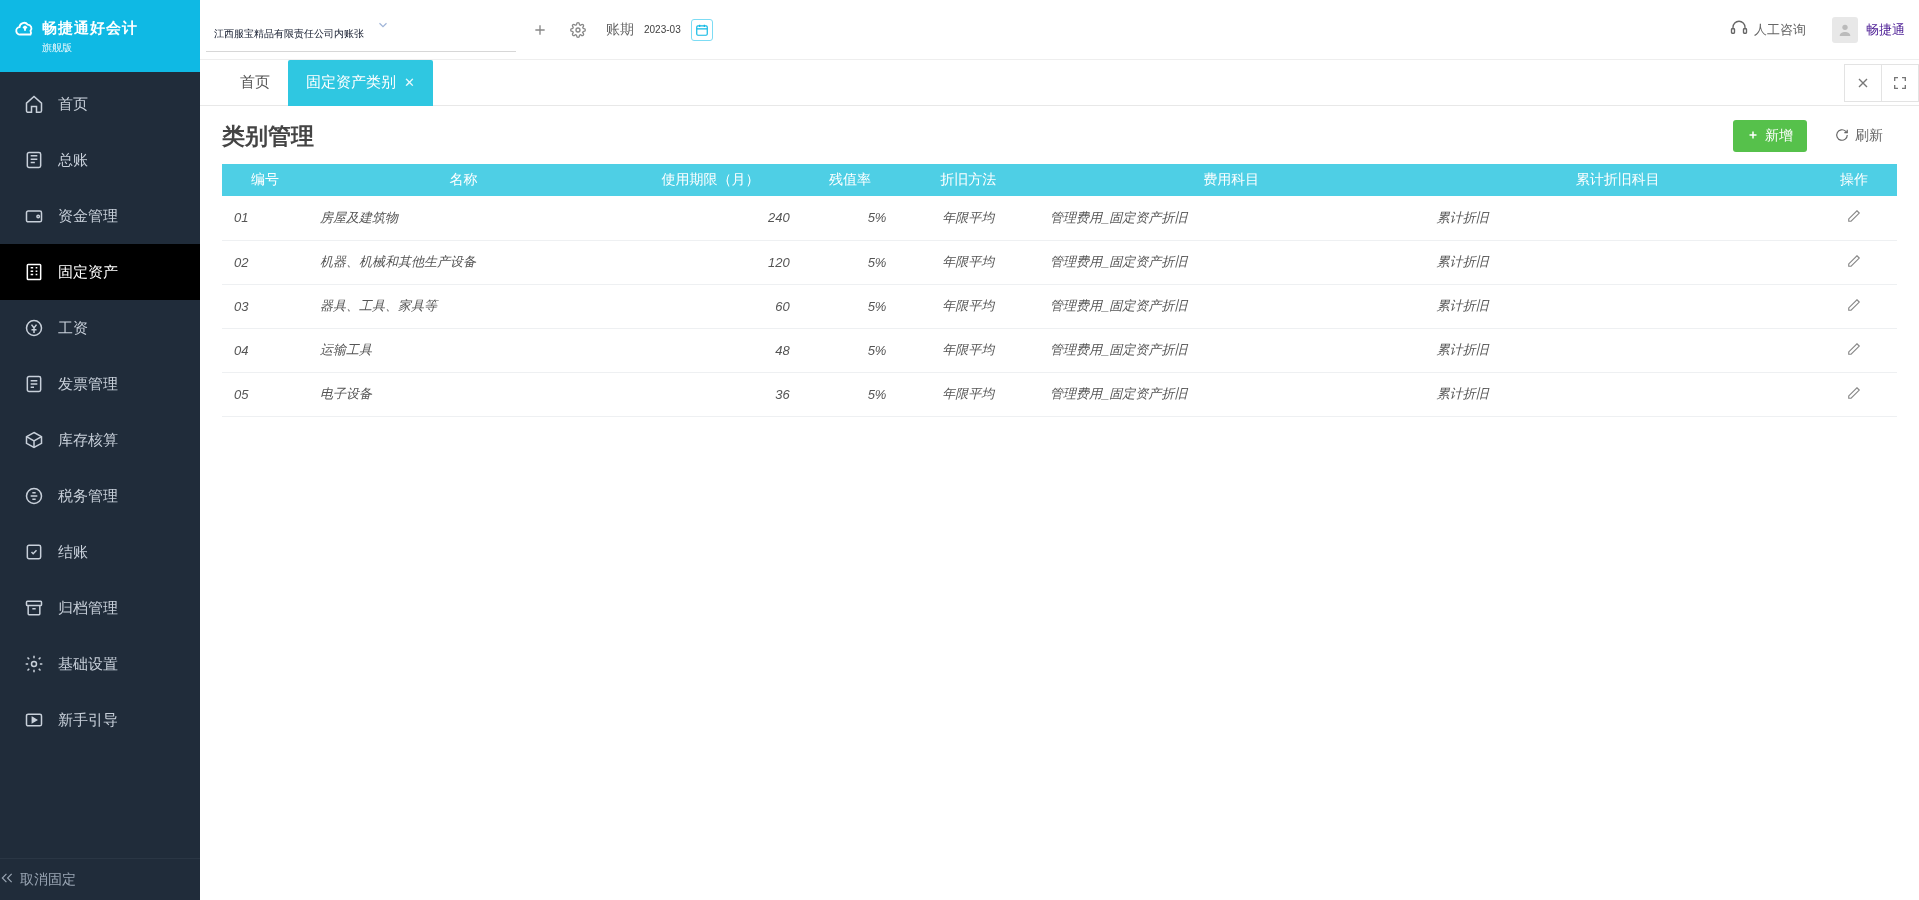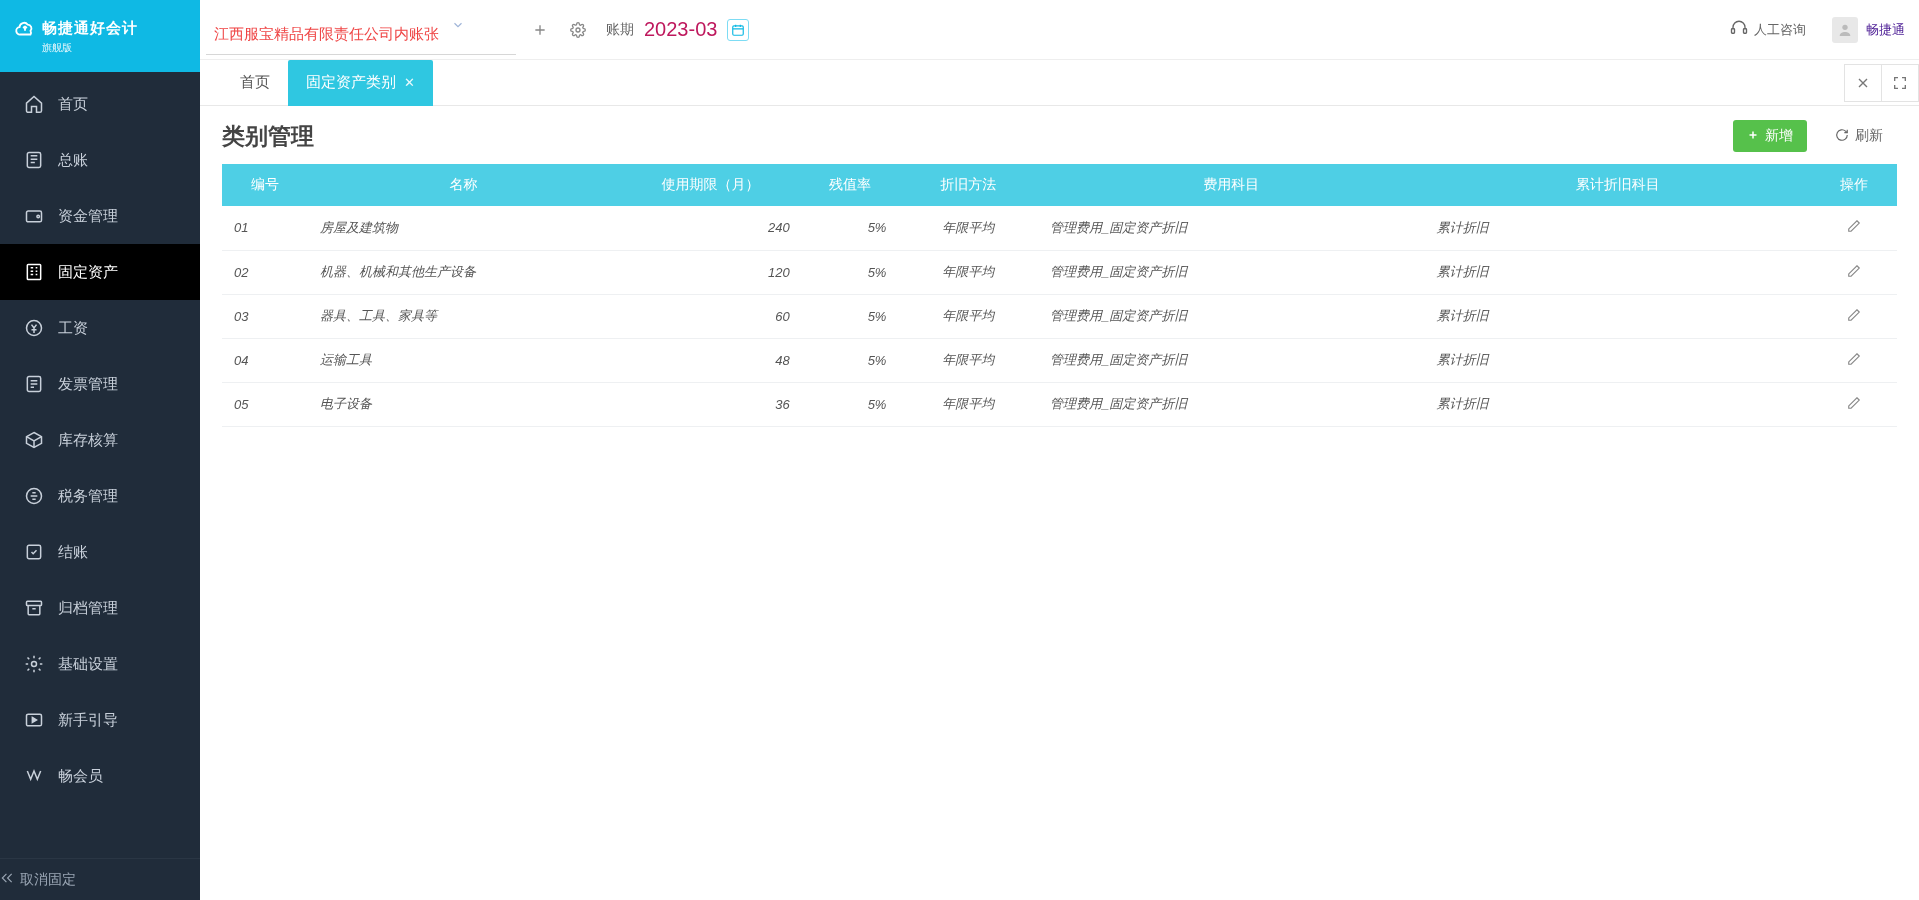--- a/index.html
+++ b/index.html
@@ -20,25 +20,25 @@
 .nav-icon { width: 20px; height: 20px; display: flex; align-items: center; justify-content: center; flex-shrink: 0; }
 .nav-icon svg { width: 20px; height: 20px; }
 .sidebar-footer { height: 42px; display: flex; align-items: center; gap: 6px; color: #9aa6b4; font-size: 14px; cursor: pointer; border-top: 1px solid #2a3644; }
 
 
 .main { flex: 1; display: flex; flex-direction: column; min-width: 0; }
 
 
 .topbar { height: 60px; display: flex; align-items: center; padding: 0 14px 0 6px; border-bottom: 1px solid #eee; gap: 10px; }
 .company-select { display: flex; align-items: center; gap: 12px; padding: 4px 8px 10px 8px; border-bottom: 1px solid #d7d7d7; min-width: 310px; cursor: pointer; }
-.company-name { font-size: 15px; color: #ef4444; margin-top: 16px; }
+.company-name { font-size: 10px; color: #0f172a; margin-top: 16px; }
 .chev { color: #9fb4d8; }
 .icon-btn { width: 28px; height: 28px; display: flex; align-items: center; justify-content: center; color: #888; cursor: pointer; border-radius: 4px; }
 .period-label { color: #666; font-size: 14px; margin-left: 4px; }
-.period-value { color: #be185d; font-size: 20px; }
+.period-value { color: #404040; font-size: 10px; }
 .cal-btn { color: #0fb9e4; border: 1px solid #7ddcf4; border-radius: 3px; width: 22px; height: 22px; display: flex; align-items: center; justify-content: center; cursor: pointer; }
 .topbar-spacer { flex: 1; }
 .support { display: flex; align-items: center; gap: 6px; color: #666; cursor: pointer; }
 .user-chip { display: flex; align-items: center; gap: 8px; color: #4c1d95; cursor: pointer; margin-left: 16px; }
 .avatar { width: 26px; height: 26px; background: #e8e8e8; border-radius: 3px; display: flex; align-items: center; justify-content: center; }
 
 
 .tabbar { height: 46px; display: flex; align-items: center; padding: 0 0 0 22px; border-bottom: 1px solid #e8e8e8; position: relative; }
 .tab { height: 46px; display: flex; align-items: center; padding: 0 18px; color: #555; font-size: 15px; cursor: pointer; }
 .tab.active { background: #2fc7e1; color: #fff; border-radius: 2px 2px 0 0; }
@@ -50,21 +50,21 @@
 .content { flex: 1; padding: 14px 22px 22px 22px; overflow: auto; }
 .page-head { display: flex; align-items: center; margin-bottom: 12px; }
 .page-title { font-size: 23px; color: #444; }
 .page-actions { margin-left: auto; display: flex; gap: 14px; align-items: center; }
 .btn { display: flex; align-items: center; gap: 6px; height: 32px; padding: 0 14px; border-radius: 3px; cursor: pointer; font-size: 14px; }
 .btn-primary { background: #56c14b; color: #fff; }
 .btn-ghost { color: #666; }
 
 
 .tbl { width: 100%; border-collapse: collapse; }
-.tbl thead th { background: #4ecfe5; color: #fff; font-weight: 500; font-size: 14px; height: 42px; padding: 0 12px; text-align: center; }
+.tbl thead th { background: #4ecfe5; color: #fff; font-weight: 500; font-size: 14px; height: 32px; padding: 0 12px; text-align: center; }
 .tbl tbody td { height: 44px; padding: 0 12px; border-bottom: 1px solid #eef0f2; color: #555; font-size: 13px; font-style: italic; }
 .col-num { width: 80px; }
 .col-name { width: 290px; text-align: left !important; }
 .col-life { width: 170px; text-align: right !important; }
 .col-rate { width: 90px; text-align: right !important; }
 .col-method { width: 130px; text-align: center; }
 .col-fee { width: 360px; text-align: left !important; }
 .col-acc { width: 360px; text-align: left !important; }
 .col-op { width: 80px; text-align: center; }
 th.col-name, th.col-fee, th.col-acc, th.col-life, th.col-rate { text-align: center !important; }
@@ -194,28 +194,20 @@
           <span>基础设置</span>
         </div>
         <div class="nav-item">
           <span class="nav-icon">
             <svg viewBox="0 0 24 24" fill="none" stroke="currentColor" stroke-width="1.8">
               <rect x="3" y="5" width="18" height="14" rx="2"></rect>
               <path d="M10 9l5 3-5 3z" fill="currentColor"></path>
             </svg>
           </span>
           <span>新手引导</span>
-        </div>
-        <div class="nav-item">
-          <span class="nav-icon">
-            <svg viewBox="0 0 24 24" fill="none" stroke="currentColor" stroke-width="1.8">
-              <path d="M4 6l4 10 4-10 4 10 4-10"></path>
-            </svg>
-          </span>
-          <span>畅会员</span>
         </div>
       </nav>
     <div class="sidebar-footer">
       <span>
         <svg width="14" height="14" viewBox="0 0 24 24" fill="none" stroke="currentColor" stroke-width="2">
             <path d="M11 5l-7 7 7 7M20 5l-7 7 7 7"></path>
           </svg>
       </span>
       <span>取消固定</span>
     </div>

